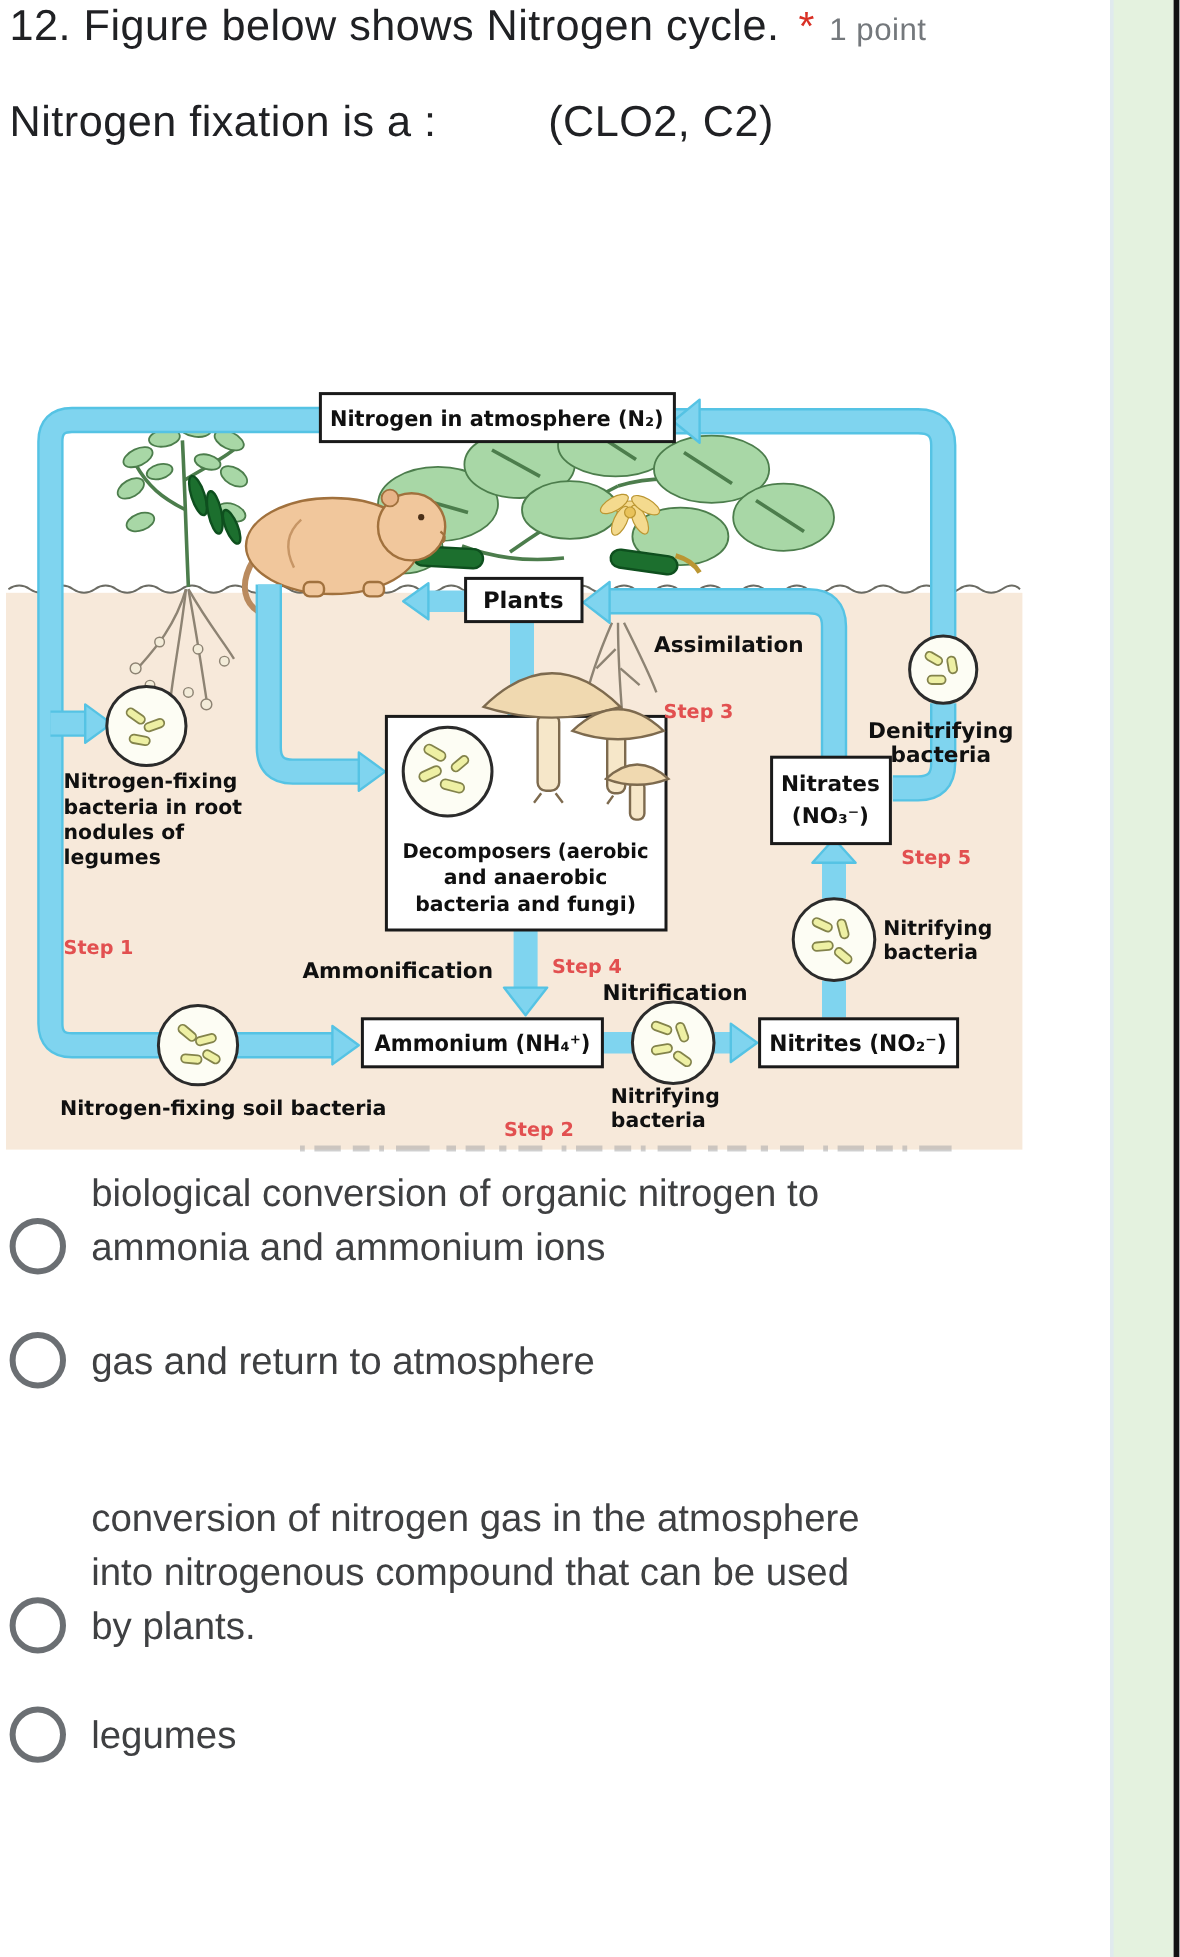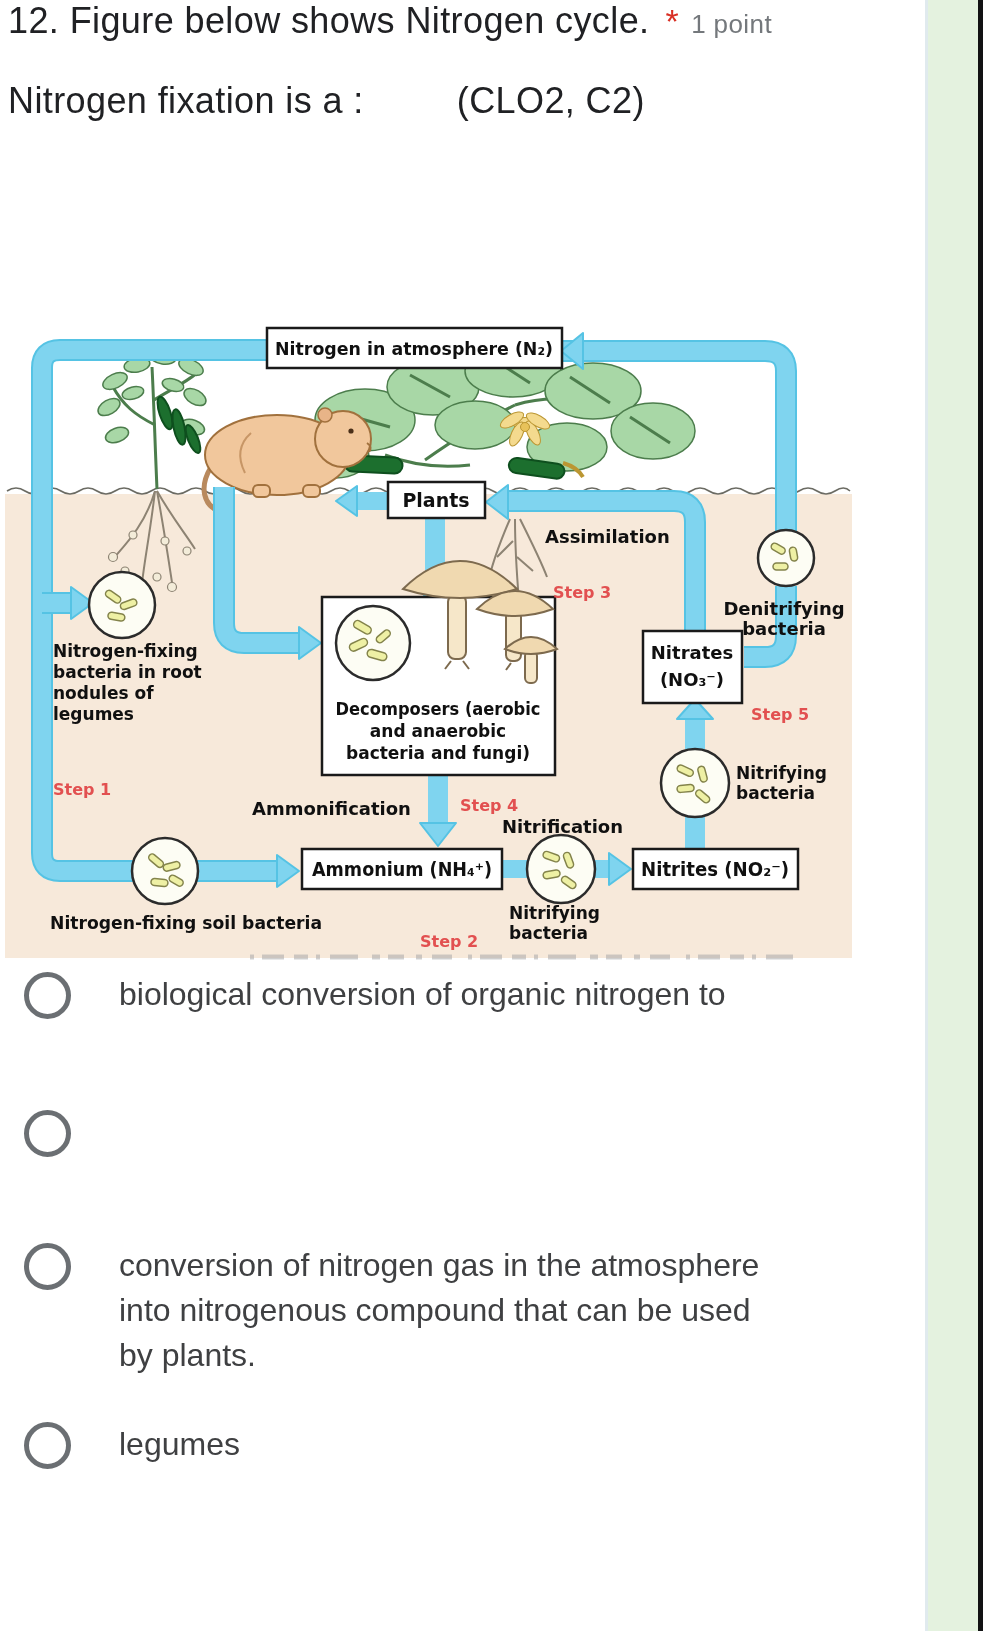--- a/index.html
+++ b/index.html
@@ -36,21 +36,21 @@
   .vine{fill:none;stroke:#4c7d4c;stroke-width:3;}
   .root{fill:none;stroke:#8d8373;stroke-width:2;}
   .nod{fill:#f3ecd9;stroke:#8d8373;stroke-width:1.2;}
   .soil{fill:#f7e9da;}
   .ground{fill:none;stroke:#6b6b63;stroke-width:1.6;}
   .mstem{fill:#f6e7c9;stroke:#7d6a4e;stroke-width:2;}
   .mcap{fill:#f0d9b0;stroke:#7d6a4e;stroke-width:2;}
   .wm{stroke:#a9a9a9;stroke-width:5;opacity:.55;}
 
   
-  .option{position:absolute;left:24px;width:880px;display:flex;align-items:flex-start;gap:48px;}
+  .option{position:absolute;left:8px;width:880px;display:flex;align-items:flex-end;gap:21px;}
   .radio{width:47px;height:47px;border:5px solid #6b6f73;border-radius:50%;
     box-sizing:border-box;flex:0 0 auto;background:#fff;}
   .opt-text{font-size:32px;line-height:45px;color:#3f4042;}
   .opt-text div{white-space:nowrap;}
 </style>
 </head>
 <body>
 
 <div class="green-stripe"></div>
 <div class="edge-bar"></div>
@@ -281,26 +281,28 @@
     <text class="lbl" x="540" y="238" font-size="18">Assimilation</text>
   </g>
 
   <line class="wm" x1="245" y1="652" x2="788" y2="652" stroke-dasharray="4 8 22 10 14 8 4 10 28 14 8 8 16 12 6 10 20 16"></line>
 </svg>
 
 <div class="option" style="top:972px">
   <span class="radio"></span>
   <div class="opt-text">
     <div>biological conversion of organic nitrogen to</div>
+    <div>ammonia and ammonium ions</div>
   </div>
 </div>
 
 <div class="option" style="top:1110px">
   <span class="radio"></span>
   <div class="opt-text">
+    <div>gas and return to atmosphere</div>
   </div>
 </div>
 
 <div class="option" style="top:1243px">
   <span class="radio"></span>
   <div class="opt-text">
     <div>conversion of nitrogen gas in the atmosphere</div>
     <div>into nitrogenous compound that can be used</div>
     <div>by plants.</div>
   </div>

